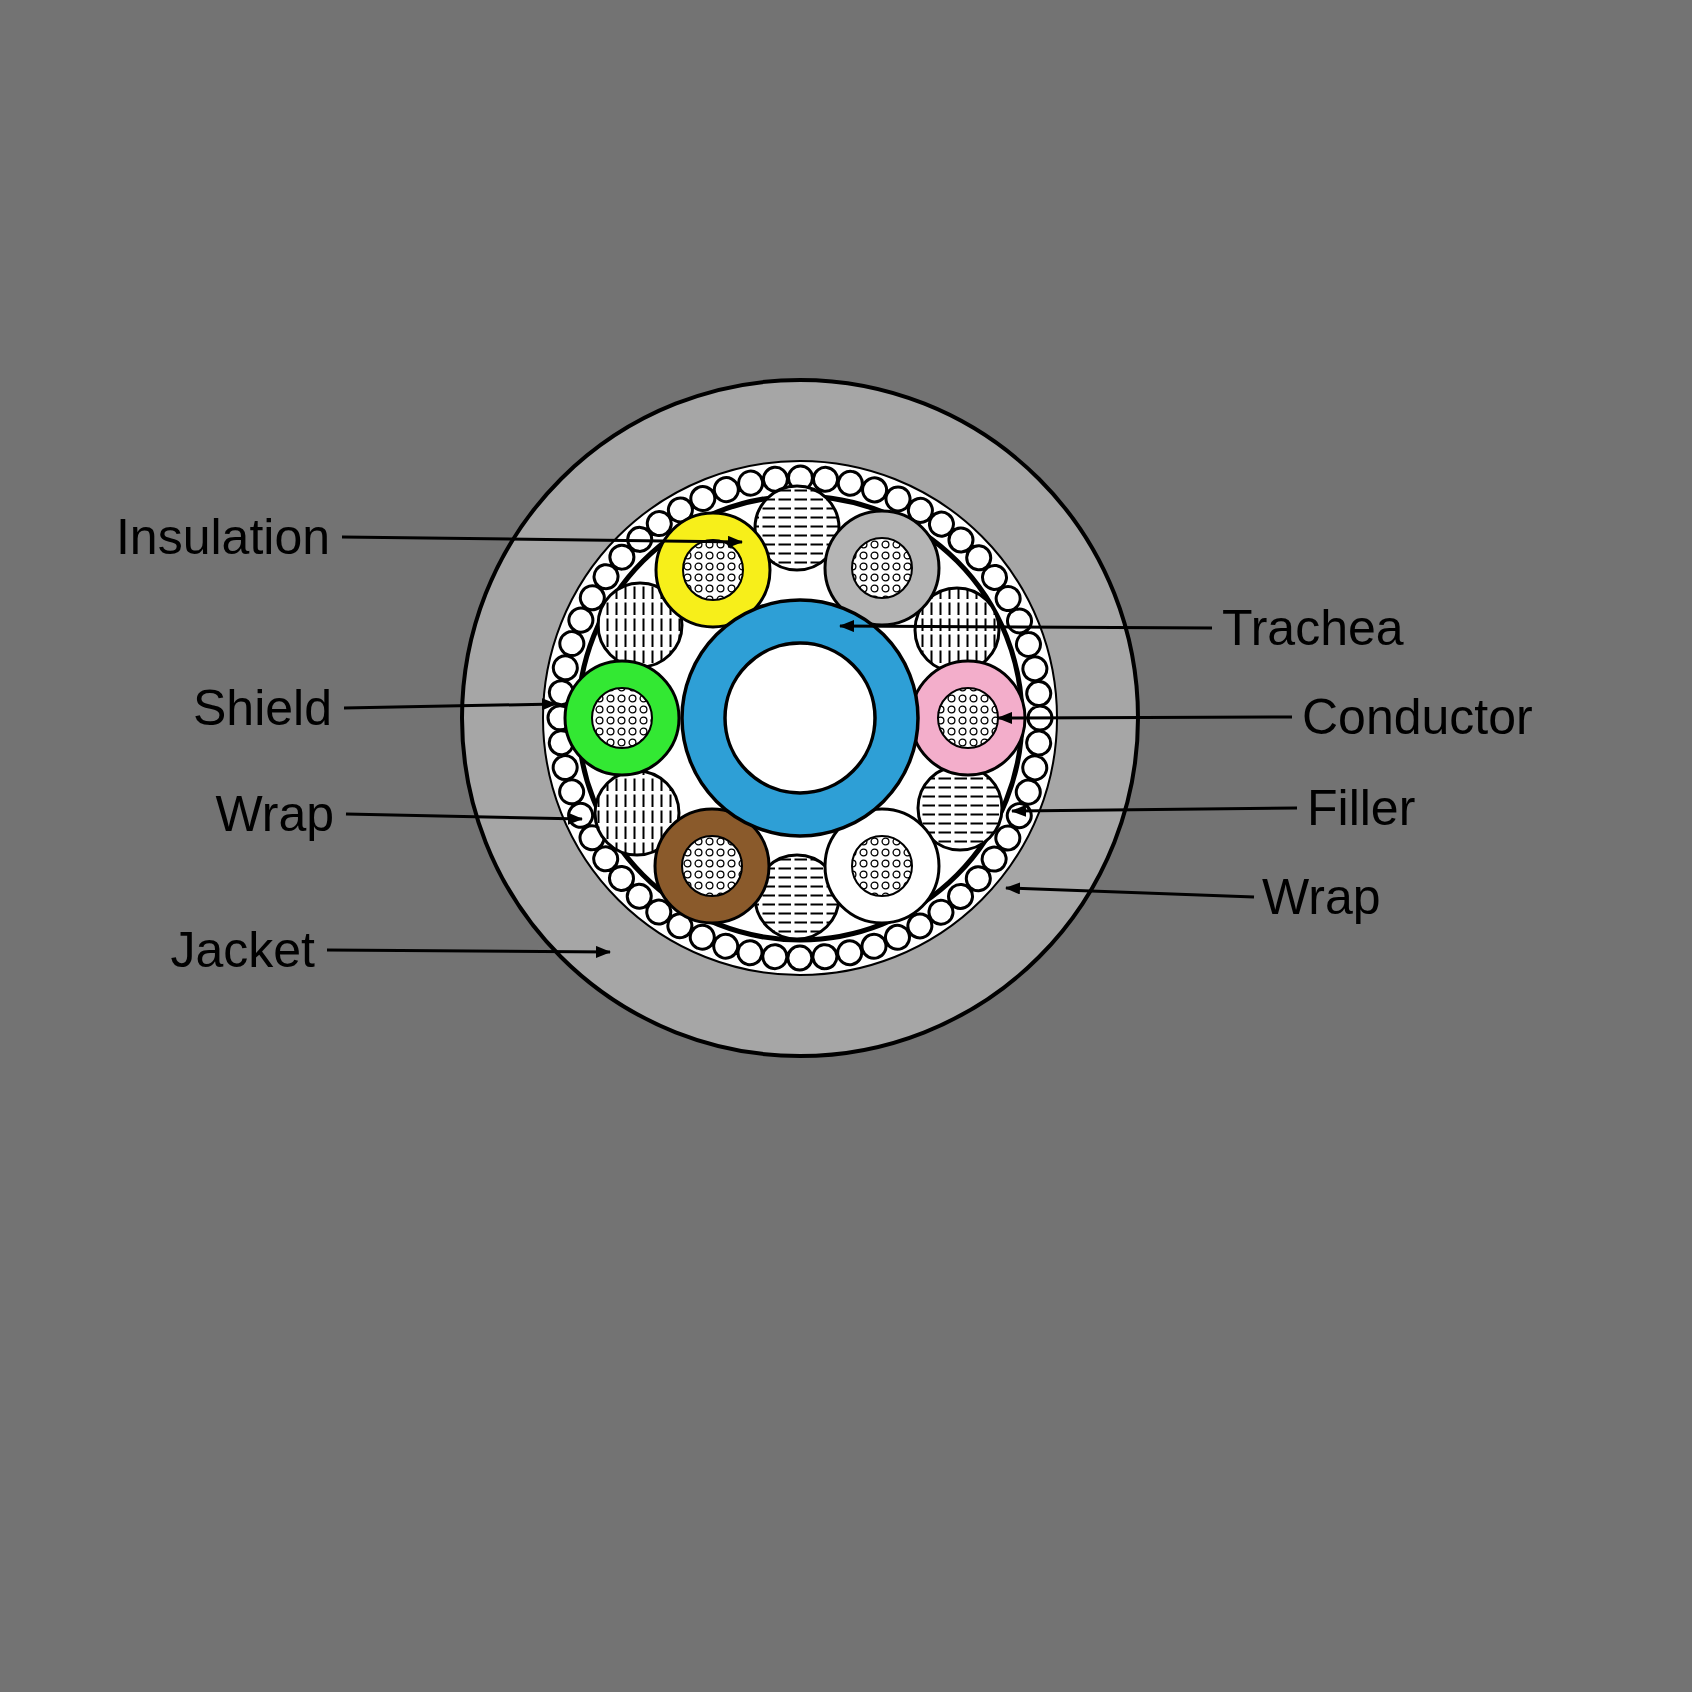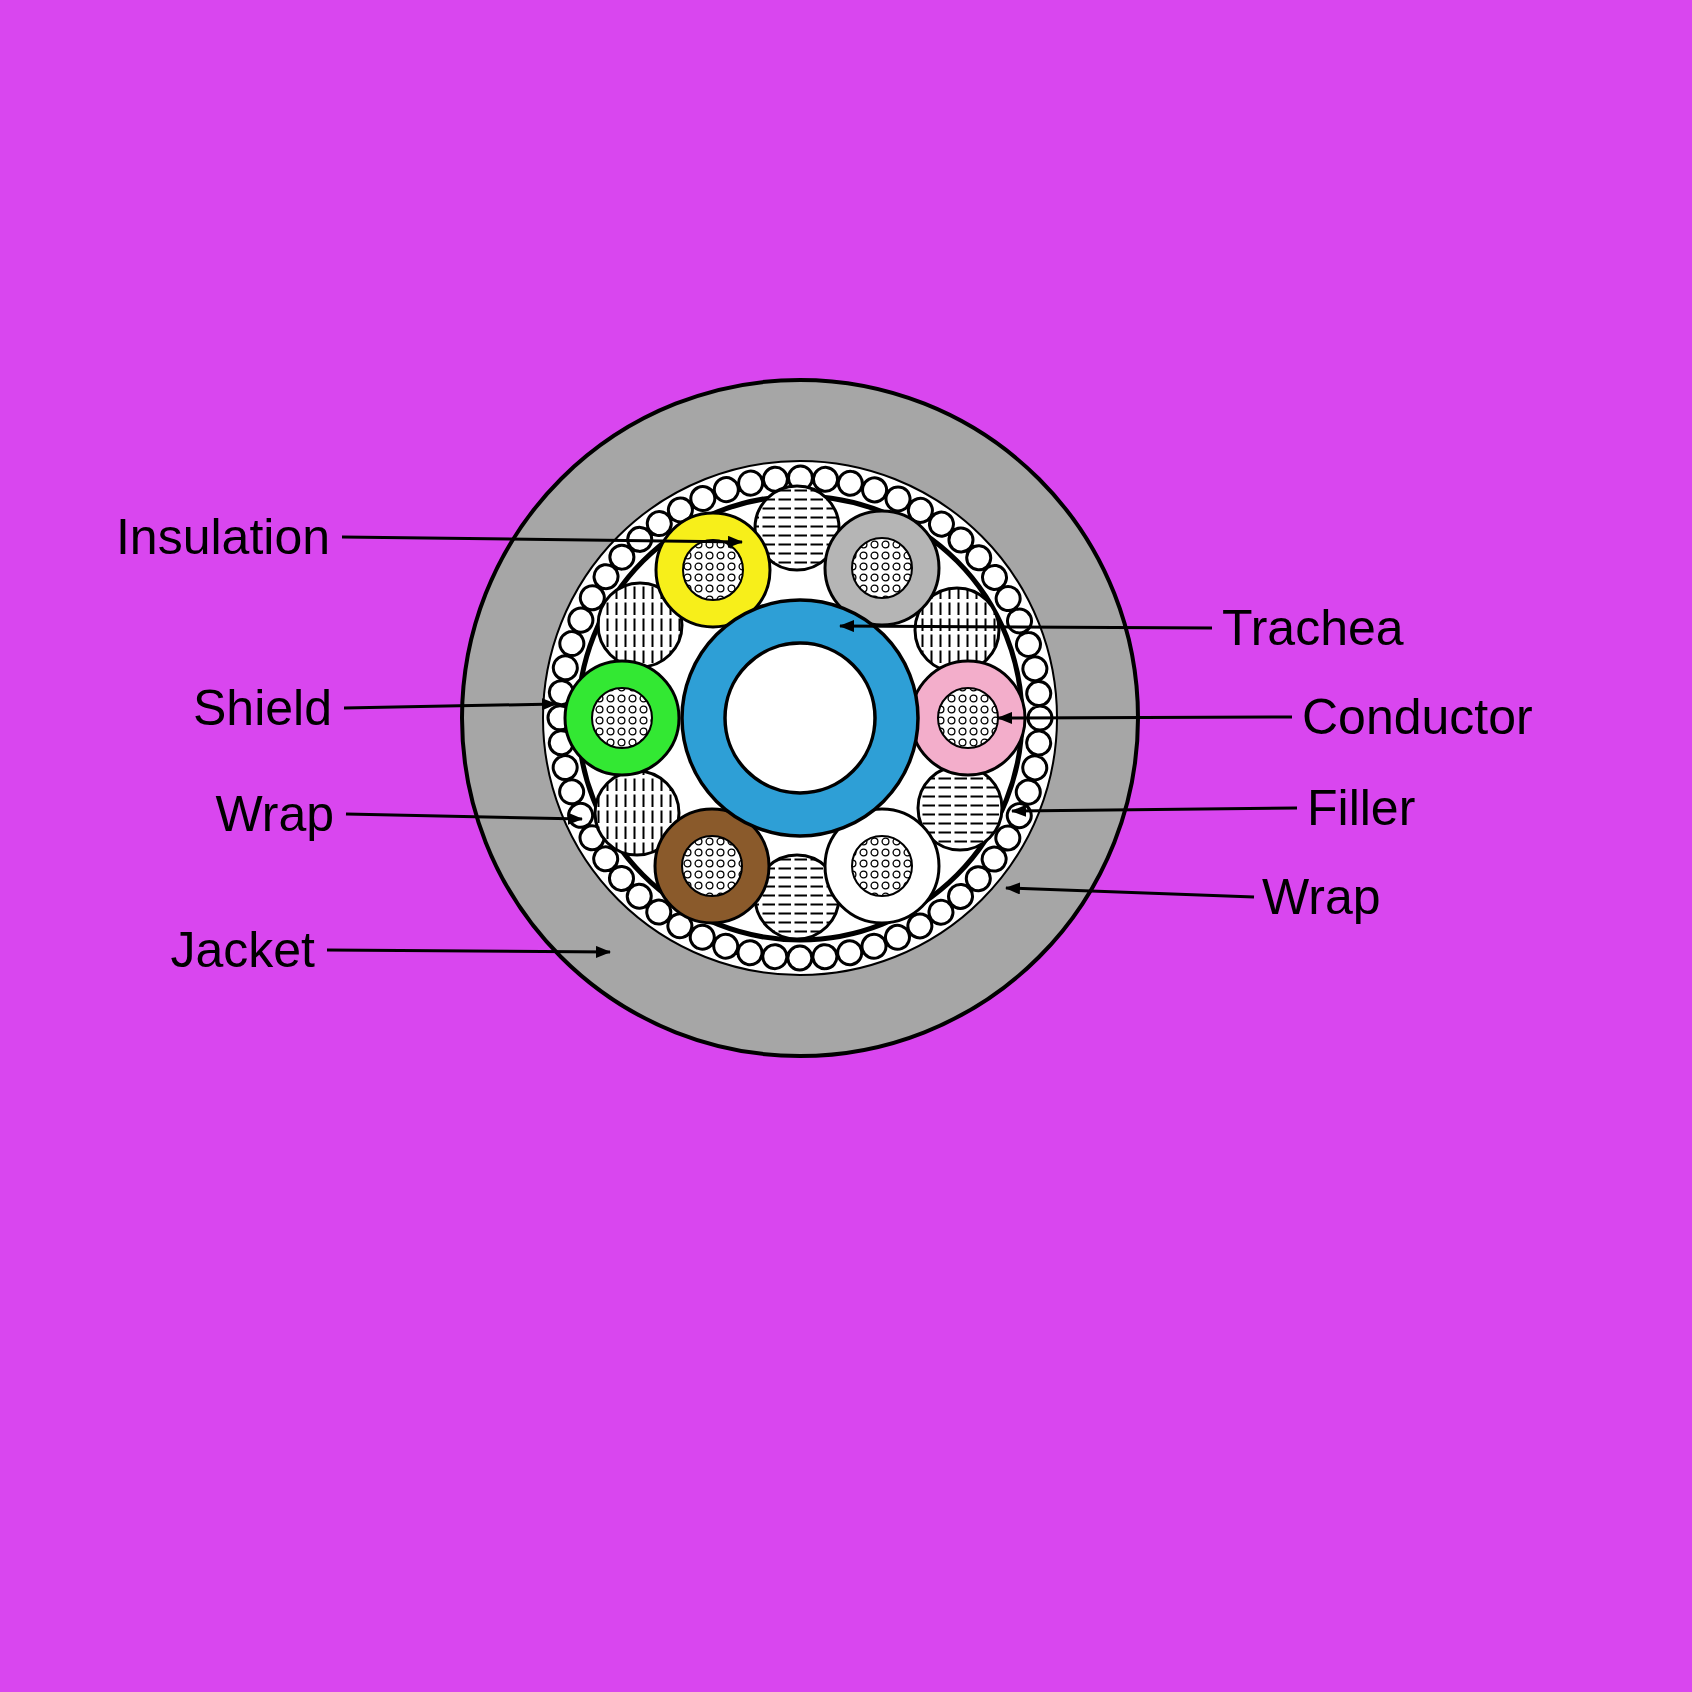--- a/index.html
+++ b/index.html
@@ -7,21 +7,21 @@
     padding: 0;
     background: #ffffff;
     width: 1692px;
     height: 1692px;
     font-family: "Liberation Sans", sans-serif;
   }
   .stage {
     position: relative;
     width: 1692px;
     height: 1692px;
-    background: #d946ef;
+    background: #737373;
     overflow: hidden;
   }
   svg { display: block; }
   text.callout-label {
     font-family: "Liberation Sans", sans-serif;
     font-size: 50px;
     fill: #000000;
   }
   .leader {
     stroke: #000000;

